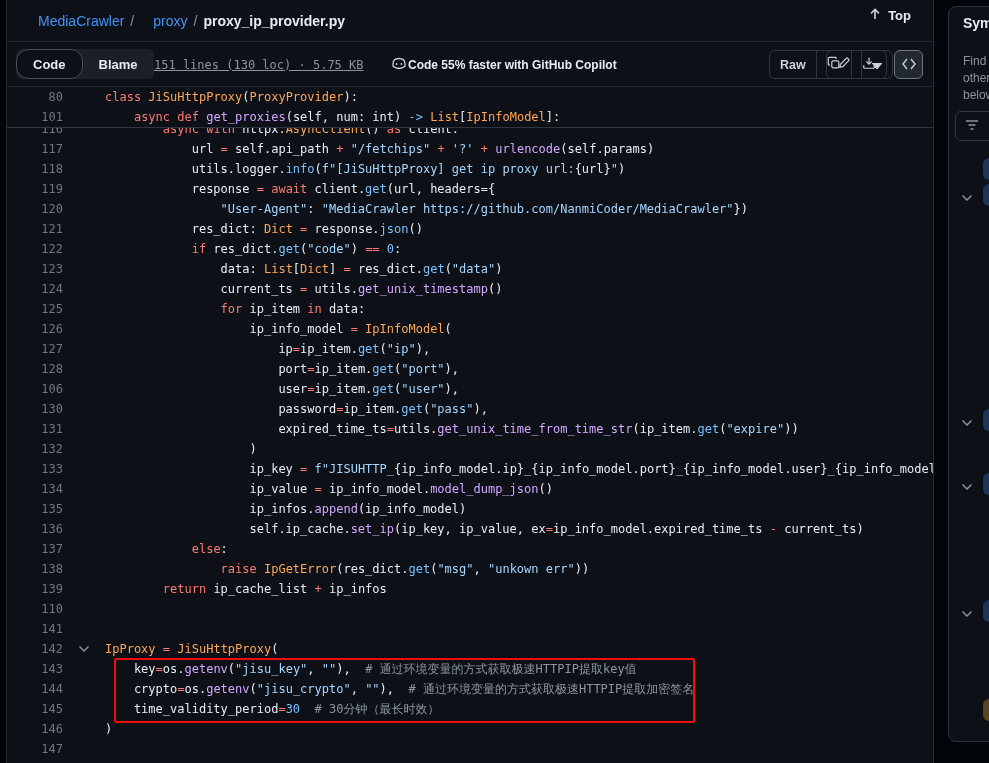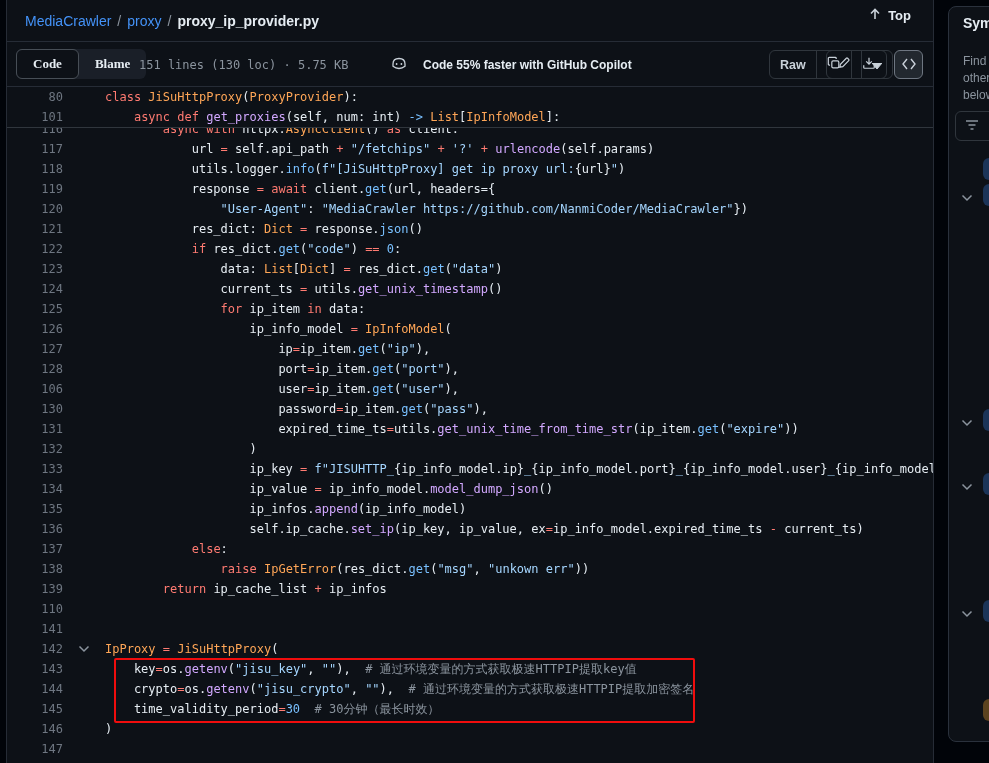--- a/index.html
+++ b/index.html
@@ -16,33 +16,33 @@
     --btn-border:#30363d; --btn-fg:#c9d1d9;
   }
   .app{
     position:absolute; left:6px; top:0; width:928px; height:763px;
     background:var(--bg);
     border-left:1px solid var(--border); border-right:1px solid var(--border);
   }
   
   .crumb-row{ position:relative; height:42px; border-bottom:1px solid var(--border); }
   .crumbs{ position:absolute; left:18px; top:0; height:42px; display:flex; align-items:center; gap:6px; font-size:14px; }
-  .crumb-link{ color:var(--link); cursor:pointer; }
+  .crumb-link{ color:var(--link); cursor:pointer;margin-left:13px; }
   .crumb-sep{ color:var(--muted); }
   .crumb-file{ color:var(--fg); font-weight:700; }
   .top-link{ position:absolute; right:22px; top:0; height:30px; display:flex; align-items:center; gap:6px; font-size:13px; font-weight:600; color:var(--fg); cursor:pointer; }
   .top-link svg{ stroke:var(--btn-fg); }
 
   
   .toolbar{ position:relative; height:45px; border-bottom:1px solid var(--border); }
   .seg{ position:absolute; left:9px; top:7px; height:30px; display:flex; align-items:stretch; background:#1a1f28; border-radius:6px; }
-  .seg-btn{ display:flex; align-items:center; padding:0 16px; font-size:13px; font-weight:600; color:var(--fg); border-radius:6px; cursor:pointer;font-family:Liberation Serif, serif; }
+  .seg-btn{ display:flex; align-items:center; padding:0 16px; font-size:13px; font-weight:600; color:var(--fg); border-radius:12px; cursor:pointer; }
   .seg-btn.active{ background:var(--bg); border:1px solid #474e56; }
-  .fileinfo{ position:absolute; left:132px; top:0; height:45px; display:flex; align-items:center; font-family:"DejaVu Sans Mono",monospace; font-size:12px; color:var(--muted); }
-  .copilot{ position:absolute; left:384px; top:0; height:45px; display:flex; align-items:center; gap:16px; cursor:pointer; }
+  .fileinfo{ position:absolute; left:147px; top:0; height:45px; display:flex; align-items:center; font-family:"DejaVu Sans Mono",monospace; font-size:12px; color:var(--muted);text-decoration:underline; }
+  .copilot{ position:absolute; left:384px; top:0; height:45px; display:flex; align-items:center; gap:1px; cursor:pointer; }
   .copilot-text{ font-size:12px; font-weight:700; color:var(--fg); }
   .btn-group{ position:absolute; top:8px; height:29px; display:flex; border:1px solid var(--btn-border); border-radius:6px; overflow:hidden; }
   .btn-seg{ display:flex; align-items:center; justify-content:center; padding:0 10px; font-size:12.5px; font-weight:600; color:var(--btn-fg); cursor:pointer; }
   .btn-seg + .btn-seg{ border-left:1px solid var(--btn-border); }
   .icon-btn svg{ stroke:var(--btn-fg); }
   .grp-raw{ left:722px;margin-left:40px; }
   .grp-edit{ left:819px; }
   .sym-btn{ position:absolute; left:887px; top:8px; width:29px; height:29px; border:1px solid #6e7681; border-radius:6px; background:#22282f; display:flex; align-items:center; justify-content:center; cursor:pointer; }
   .sym-btn svg{ stroke:var(--btn-fg); }
 

